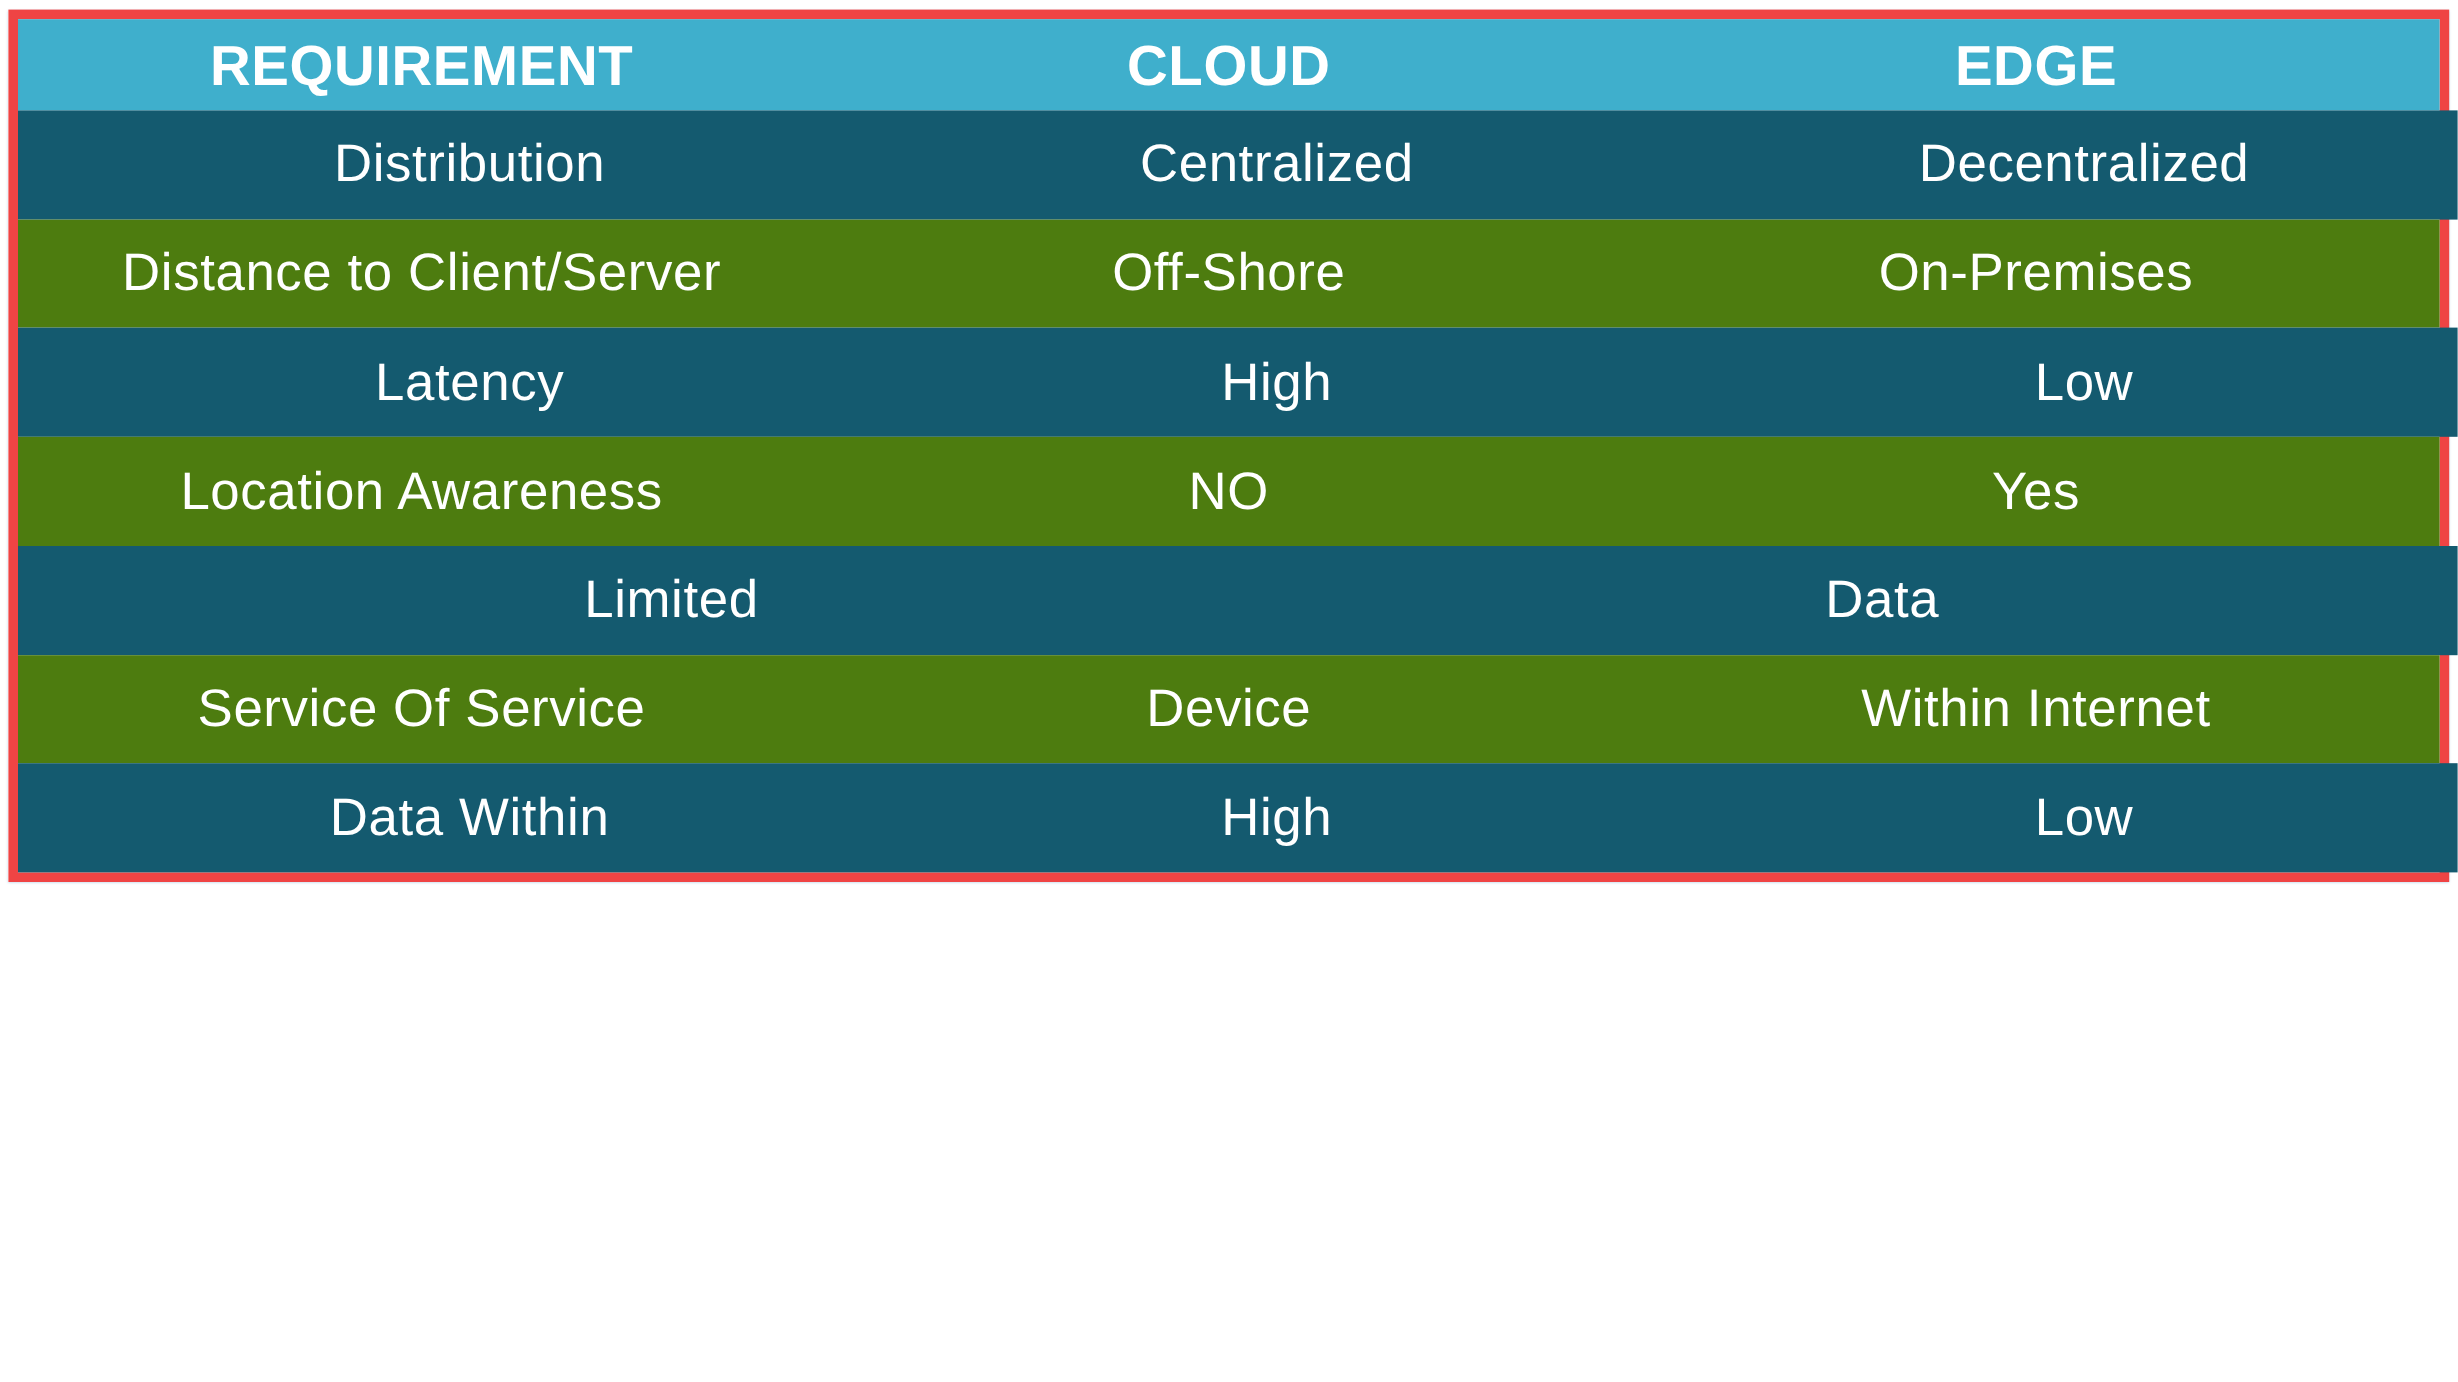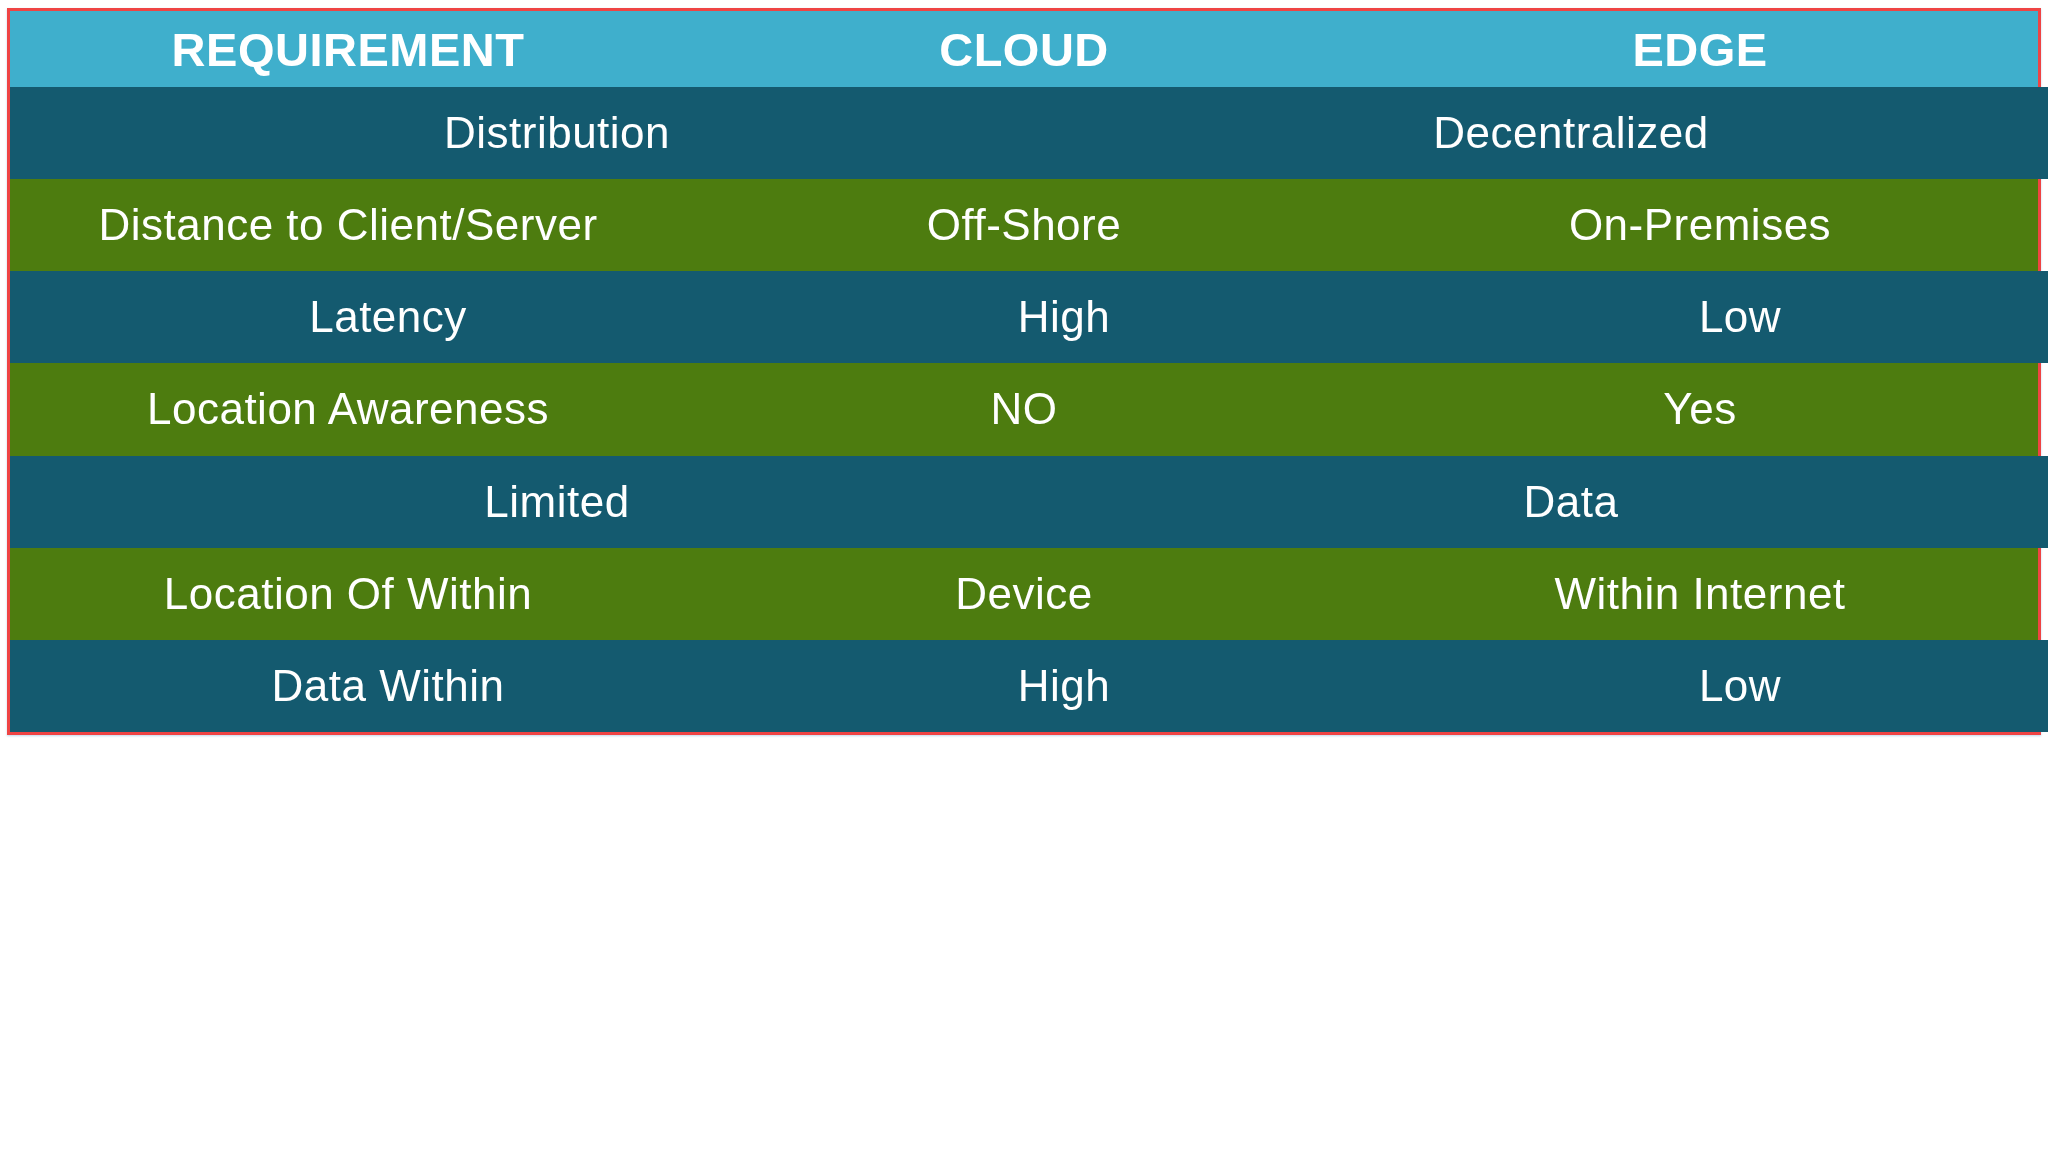--- a/index.html
+++ b/index.html
@@ -17,21 +17,21 @@
     height: 1152px;
     background: #ffffff;
   }
   .comparison-table {
     position: absolute;
     left: 7px;
     top: 8px;
     width: 2034px;
     height: 727px;
     box-sizing: border-box;
-    border: 3px solid #ef4444;
+    border: 8px solid #ef4444;
     display: flex;
     flex-direction: column;
     box-shadow: 0 1px 2px rgba(74, 141, 199, 0.35);
   }
   .t-row {
     display: flex;
     flex: 1 1 auto;
     width: 100%;
   }
   .t-row.header-row {
@@ -69,20 +69,21 @@
   <div class="comparison-table">
 
     <div class="t-row header-row">
       <div class="t-cell">REQUIREMENT</div>
       <div class="t-cell">CLOUD</div>
       <div class="t-cell">EDGE</div>
     </div>
 
     <div class="t-row dark">
       <div class="t-cell">Distribution</div>
+      <div class="t-cell">Centralized</div>
       <div class="t-cell">Decentralized</div>
     </div>
 
     <div class="t-row light">
       <div class="t-cell">Distance to Client/Server</div>
       <div class="t-cell">Off-Shore</div>
       <div class="t-cell">On-Premises</div>
     </div>
 
     <div class="t-row dark">
@@ -96,21 +97,21 @@
       <div class="t-cell">NO</div>
       <div class="t-cell">Yes</div>
     </div>
 
     <div class="t-row dark">
       <div class="t-cell">Limited</div>
       <div class="t-cell">Data</div>
     </div>
 
     <div class="t-row light">
-      <div class="t-cell">Location Of Within</div>
+      <div class="t-cell">Service Of Service</div>
       <div class="t-cell">Device</div>
       <div class="t-cell">Within Internet</div>
     </div>
 
     <div class="t-row dark">
       <div class="t-cell">Data Within</div>
       <div class="t-cell">High</div>
       <div class="t-cell">Low</div>
     </div>
 

